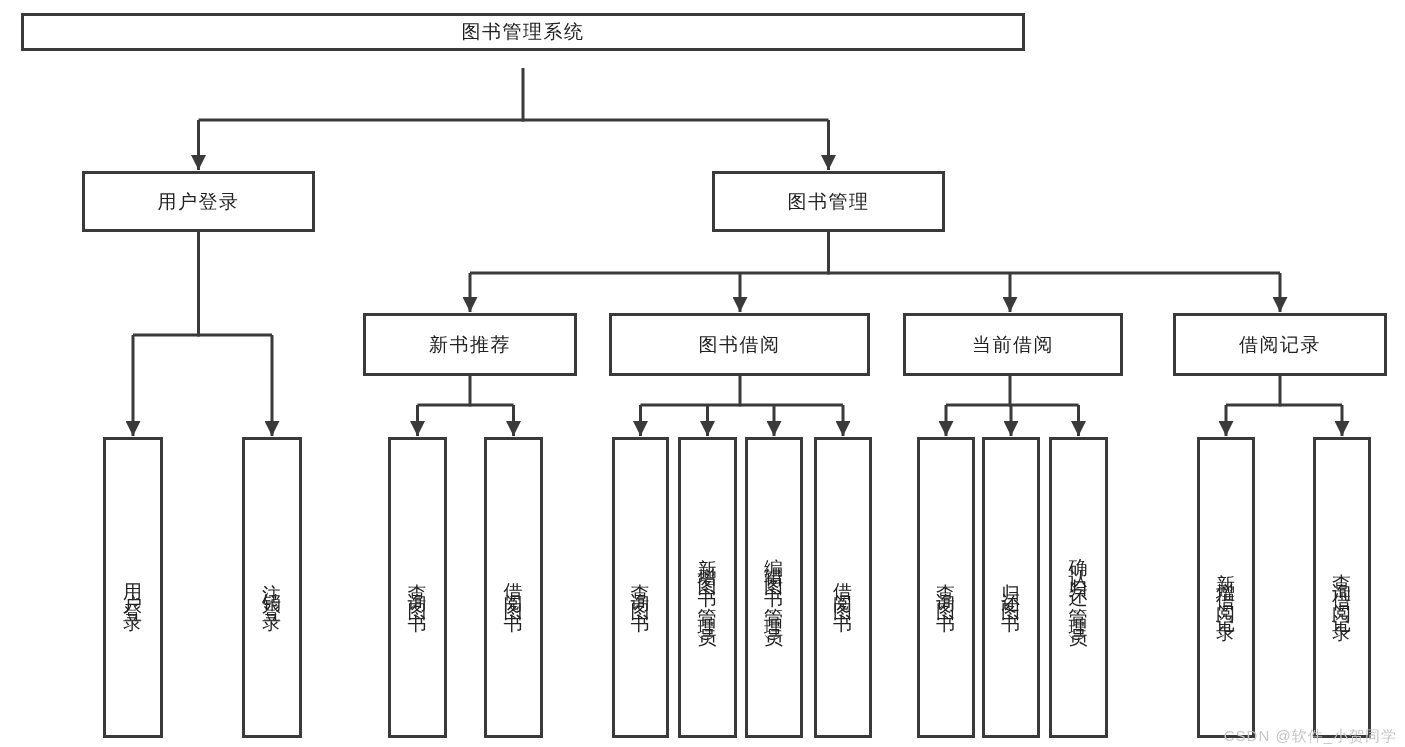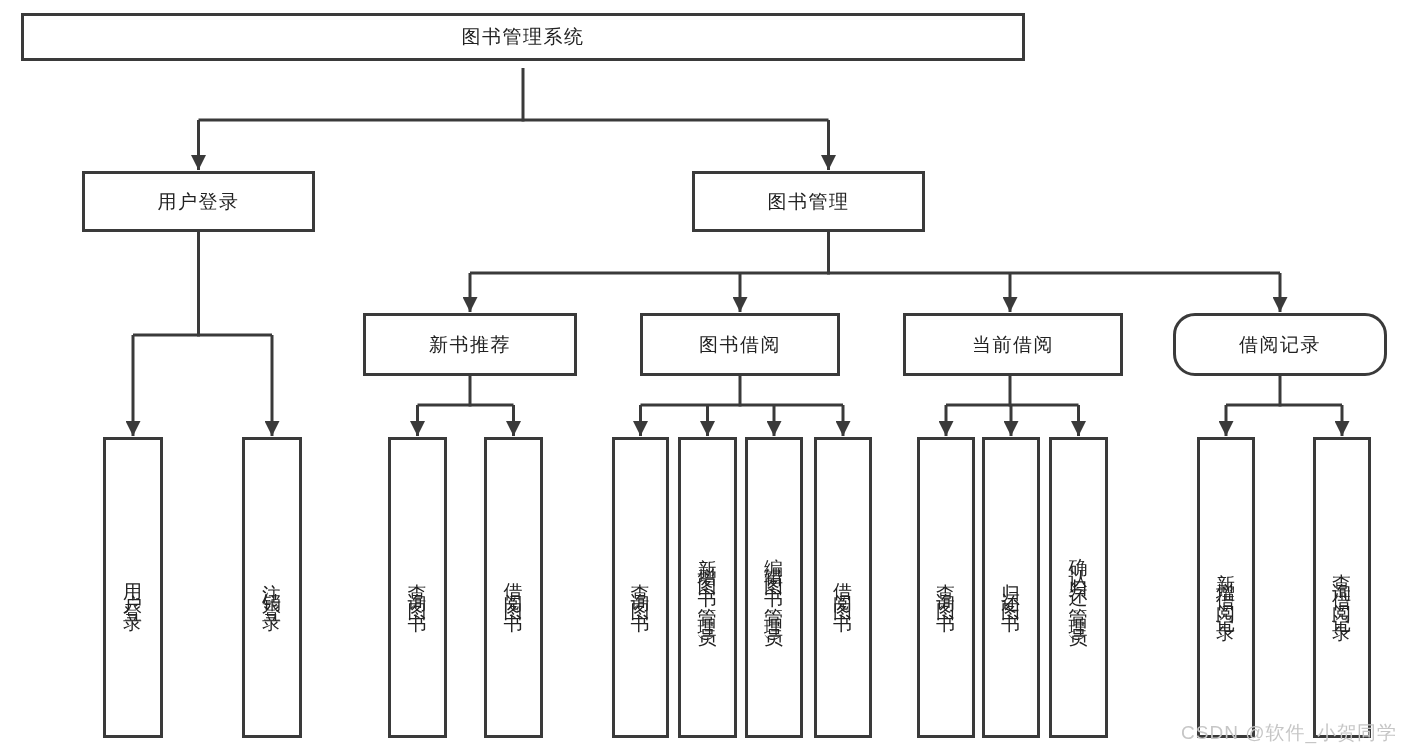--- a/index.html
+++ b/index.html
@@ -14,40 +14,40 @@
     position:absolute;
     box-sizing:border-box;
     background:#fff;
     border:3px solid var(--line,#3a3a3a);
     color:var(--text,#222222);
     display:flex;align-items:center;justify-content:center;
     text-align:center;
     z-index:2;
   }
   .hnode{font-size:19px;letter-spacing:1.5px;}
-  .root{left:21px;top:13px;width:1004px;height:48px;}
+  .root{left:21px;top:13px;width:1004px;height:38px;}
   .lvl2{top:171px;height:61px;width:233px;}
   .lvl3{top:313px;height:63px;}
   .leaf{
     top:437px;height:301px;
     writing-mode:vertical-rl;
     font-size:19px;
     letter-spacing:10px;
     line-height:1;
   }
   #connectors{
     position:absolute;left:0;top:0;width:1405px;height:747px;
     z-index:1;pointer-events:none;
   }
   .cline{stroke:var(--line,#3a3a3a);stroke-width:3;fill:none;}
   .ahead{fill:var(--line,#3a3a3a);}
   .watermark{
     position:absolute;
     right:8px;bottom:1px;
-    font-size:19px;
+    font-size:15px;
     color:var(--watermark,#c6c6c6);
     letter-spacing:1px;
     z-index:5;
     white-space:nowrap;
     margin-top:48px;
   }
 </style>
 </head>
 <body>
 
@@ -111,26 +111,26 @@
       <line class="cline" x1="1280" y1="376" x2="1280" y2="406.5"></line>
       <line class="cline" x1="1226" y1="405" x2="1342" y2="405"></line>
       <line class="cline" x1="1226" y1="405" x2="1226" y2="436" marker-end="url(#arrow)"></line>
       <line class="cline" x1="1342" y1="405" x2="1342" y2="436" marker-end="url(#arrow)"></line>
     </g>
   </svg>
 
   <div class="node hnode root">图书管理系统</div>
 
   <div class="node hnode lvl2" style="left:82px;">用户登录</div>
-  <div class="node hnode lvl2" style="left:692px;">图书管理</div>
+  <div class="node hnode lvl2" style="left:712px;">图书管理</div>
 
   <div class="node hnode lvl3" style="left:363px;width:214px;font-family:Liberation Serif, serif;">新书推荐</div>
-  <div class="node hnode lvl3" style="left:640px;width:200px;">图书借阅</div>
+  <div class="node hnode lvl3" style="left:609px;width:261px;">图书借阅</div>
   <div class="node hnode lvl3" style="left:903px;width:220px;">当前借阅</div>
-  <div class="node hnode lvl3" style="left:1173px;width:214px;border-radius:22px;">借阅记录</div>
+  <div class="node hnode lvl3" style="left:1173px;width:214px;">借阅记录</div>
 
   <div class="node leaf" style="left:103px;width:60px;">用户登录</div>
   <div class="node leaf" style="left:242px;width:60px;">注销登录</div>
 
   <div class="node leaf" style="left:388px;width:59px;">查询图书</div>
   <div class="node leaf" style="left:484px;width:59px;">借阅图书</div>
 
   <div class="node leaf" style="left:612px;width:57px;">查询图书</div>
   <div class="node leaf" style="left:678px;width:59px;">新增图书（管理员）</div>
   <div class="node leaf" style="left:745px;width:58px;">编辑图书（管理员）</div>

